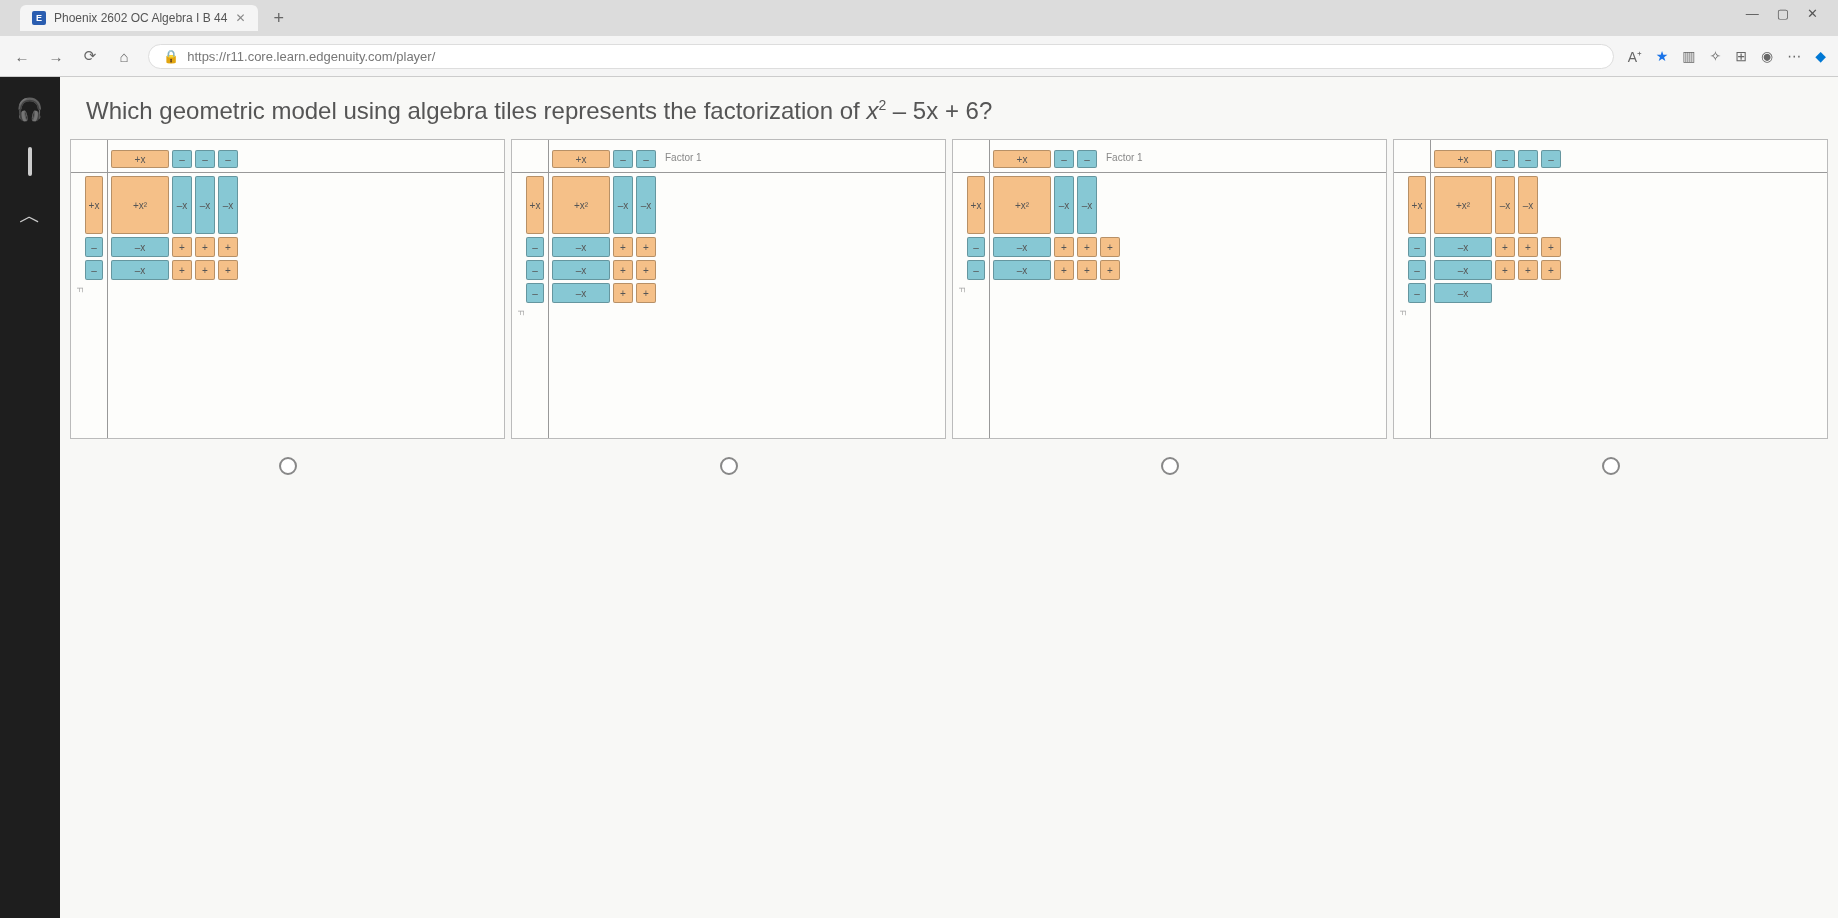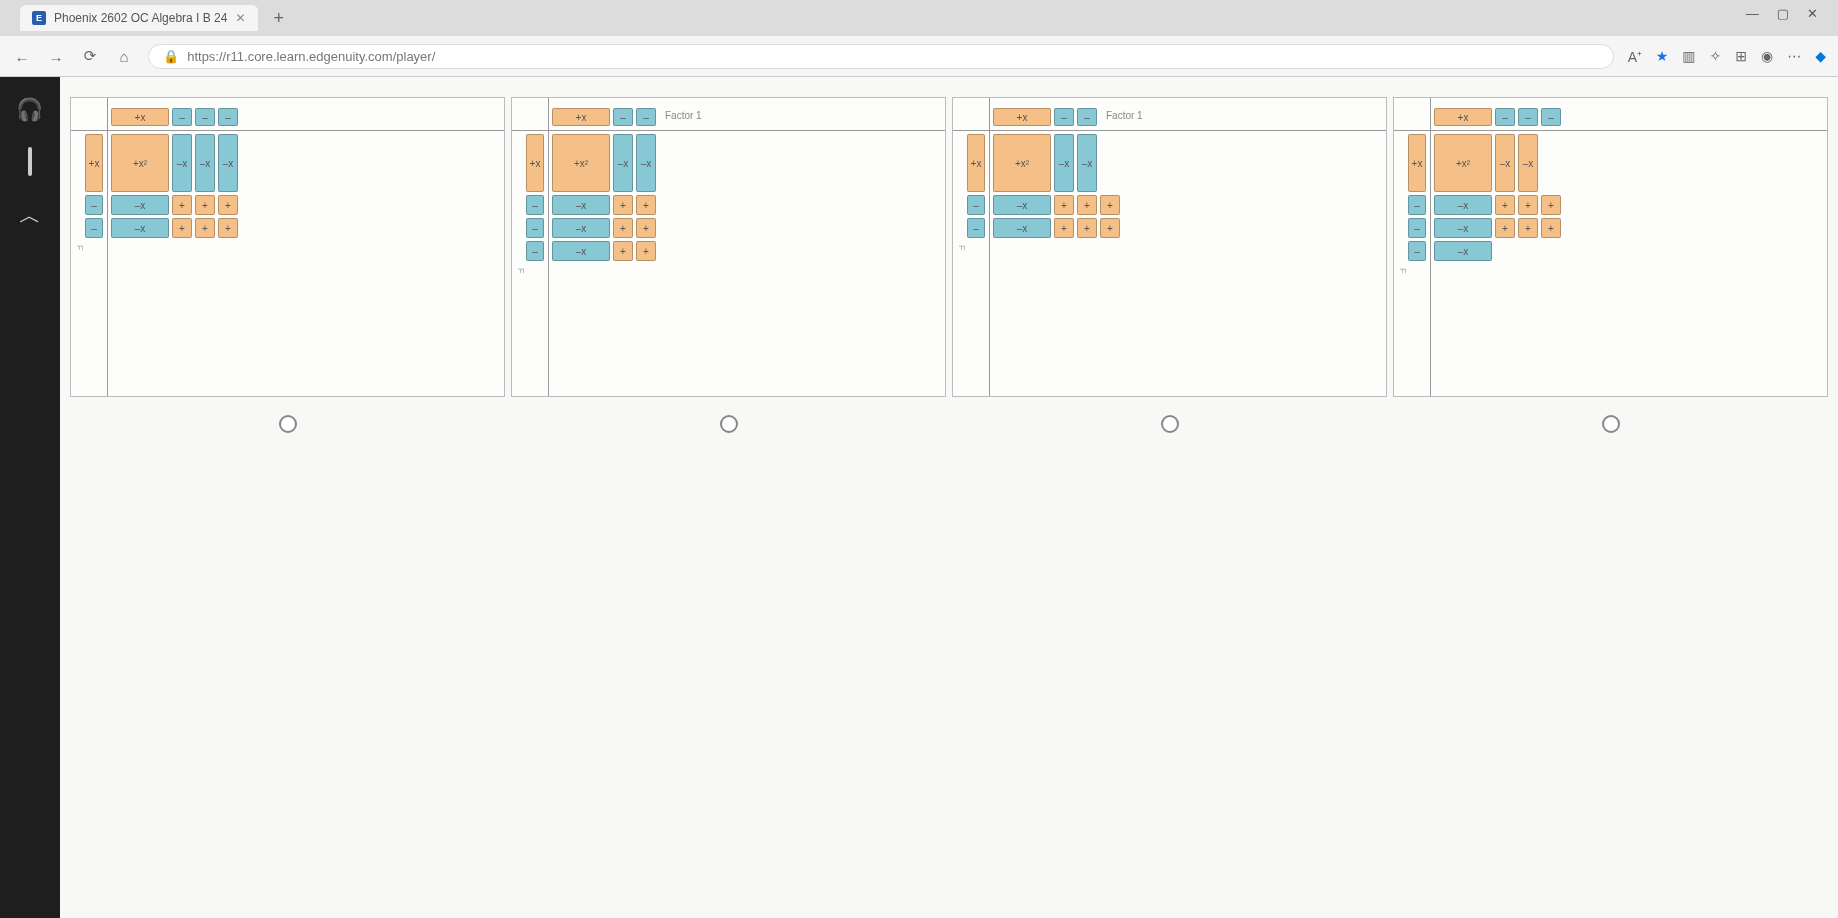--- a/index.html
+++ b/index.html
@@ -111,21 +111,21 @@
 
 <div class="browser-chrome">
   <div class="win-controls">
     <span>—</span>
     <span>▢</span>
     <span>✕</span>
   </div>
   <div class="tab-bar">
     <div class="tab">
       <span class="favicon">E</span>
-      <span>Phoenix 2602 OC Algebra I B 24</span>
+      <span>Phoenix 2602 OC Algebra I B 44</span>
       <span class="close">✕</span>
     </div>
     <div class="new-tab">+</div>
   </div>
   <div class="addr-bar">
     <span class="nav-icon">←</span>
     <span class="nav-icon">→</span>
     <span class="nav-icon">⟳</span>
     <span class="nav-icon">⌂</span>
     <div class="url-box">
@@ -146,20 +146,23 @@
 </div>
 
 <div class="app-shell">
   <div class="left-rail">
     <span class="rail-icon">🎧</span>
     <span class="rail-icon"><span class="rail-calc"></span></span>
     <span class="rail-icon">︿</span>
   </div>
 
   <div class="content">
+    <div class="question">
+      <span>Which geometric model using algebra tiles represents the factorization of </span><i><span>x</span></i><sup>2</sup><span> – 5x + 6?</span>
+    </div>
 
     <div class="options-row" id="options-row">
         <div class="option">
           <div class="tile-area">
             <div class="divider-h" style="top: 32px;"></div>
             <div class="divider-v" style="left: 36px;"></div>
             <div class="tile orange" style="left: 40px; top: 10px; width: 58px; height: 18px;">+x</div>
             <div class="tile blue" style="left: 101px; top: 10px; width: 20px; height: 18px;">–</div>
             <div class="tile blue" style="left: 124px; top: 10px; width: 20px; height: 18px;">–</div>
             <div class="tile blue" style="left: 147px; top: 10px; width: 20px; height: 18px;">–</div>

